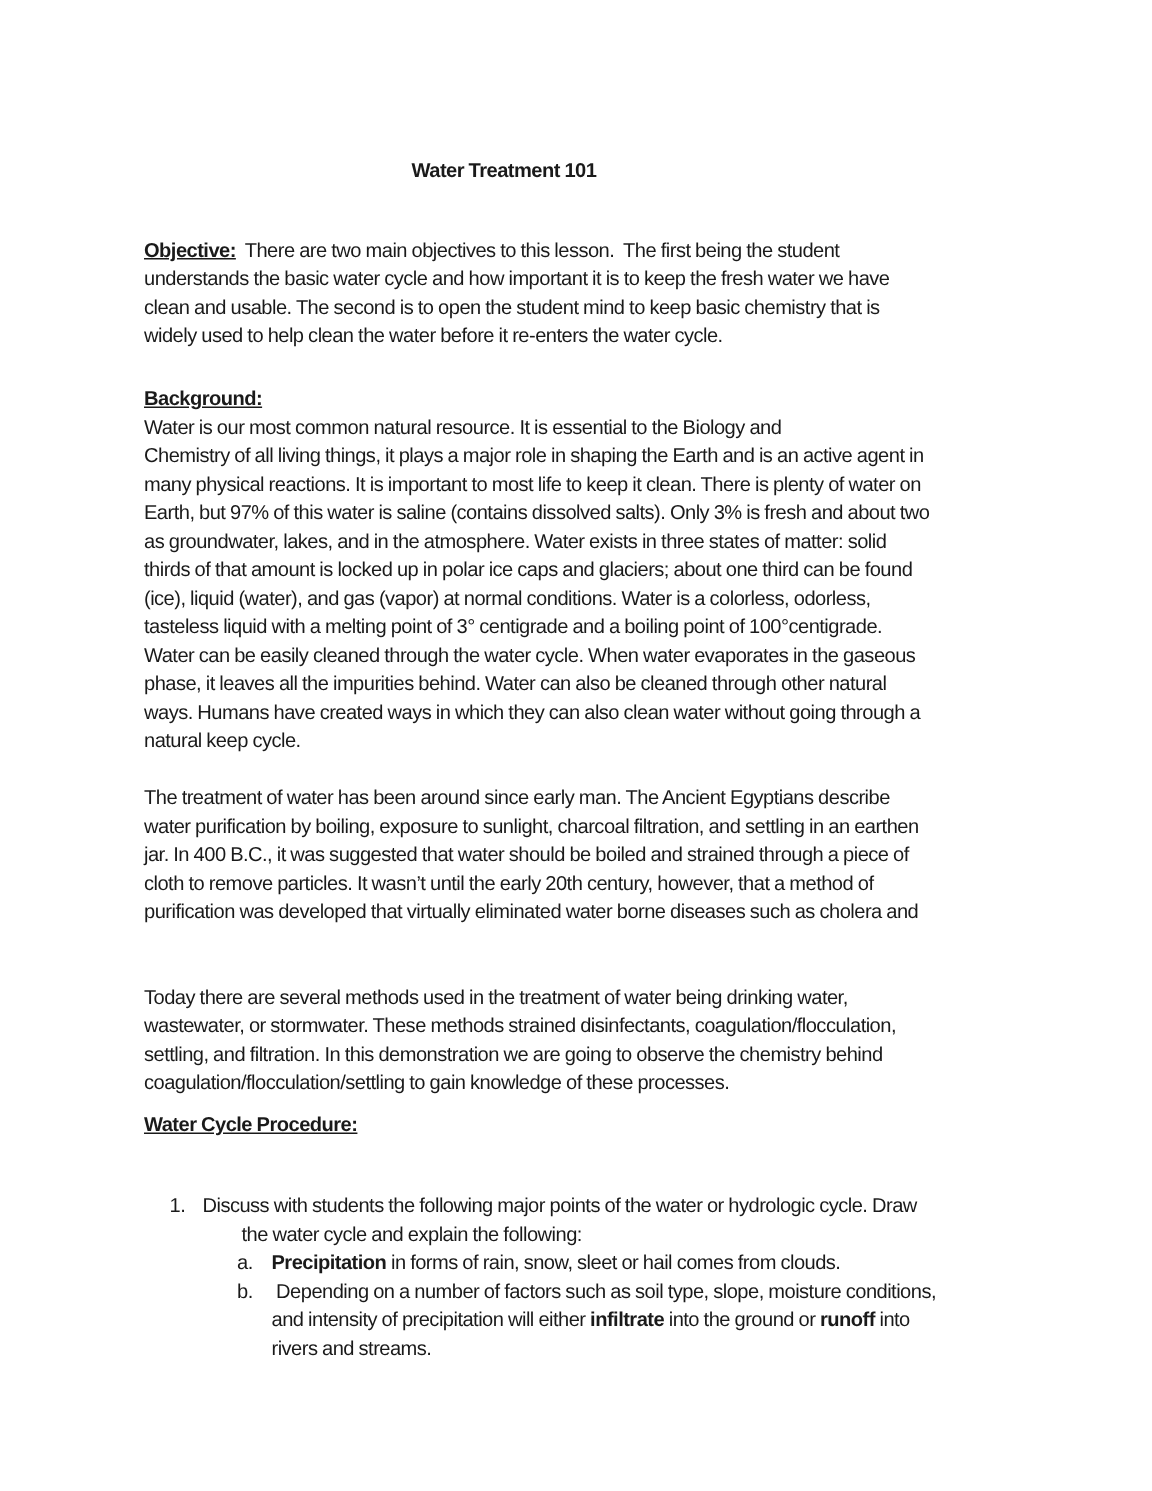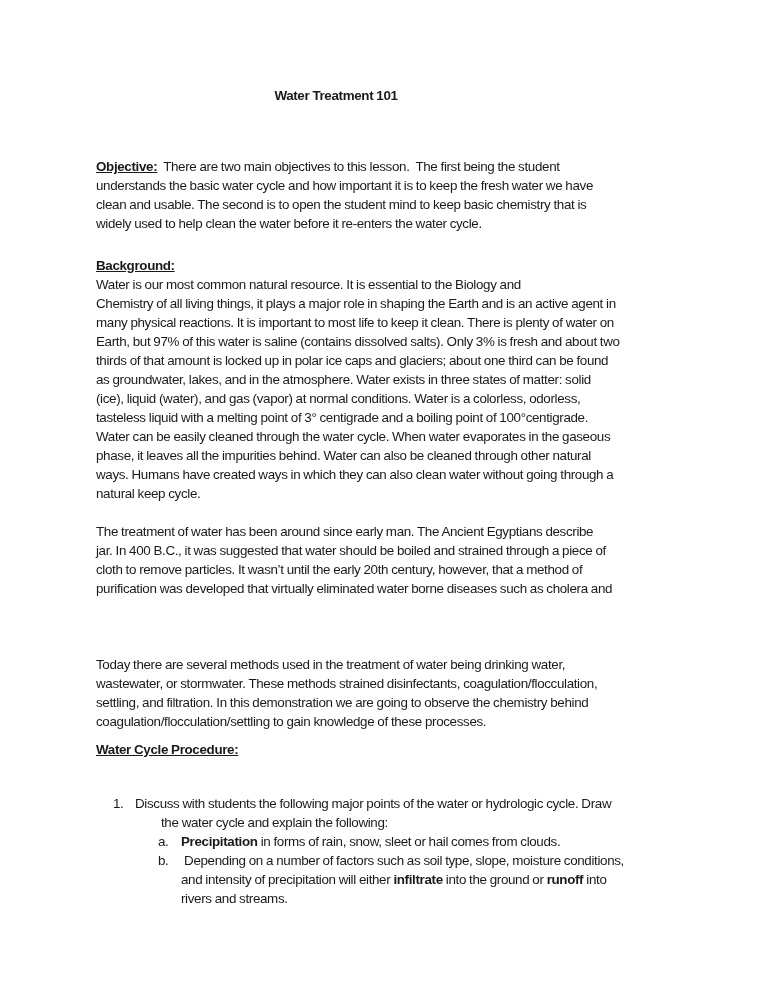--- a/index.html
+++ b/index.html
@@ -6,21 +6,21 @@
   body { width: 768px; height: 994px; position: relative; overflow: hidden; }
   .page {
     position: absolute; left: 0; top: 0; width: 768px; height: 994px;
     font-family: "Liberation Sans", "DejaVu Sans", sans-serif;
     color: #1a1a1a;
     font-size: 13.4px;
     letter-spacing: -0.35px;
     word-spacing: -0.3px;
   }
   .title {
-    position: absolute; top: 88px; left: 0; width: 672px;
+    position: absolute; top: 106px; left: 0; width: 672px;
     text-align: center; font-weight: bold; font-size: 13.4px;
   }
   .block { position: absolute; left: 96px; width: 600px; }
   .line { display: block; height: 19px; line-height: 19px; white-space: nowrap; }
   .heading { font-weight: bold; text-decoration: underline; }
   b { font-weight: bold; }
   .list-num { position: absolute; left: 113px; }
   .list-text { position: absolute; left: 135px; }
   .sub-letter { position: absolute; left: 158px; }
   .sub-text { position: absolute; left: 181px; }
@@ -39,32 +39,33 @@
     <span class="line">clean and usable.  The second is to open the student mind to keep basic chemistry that is</span>
     <span class="line">widely used to help clean the water before it re-enters the water cycle.</span>
   </div>
 
   <div class="block" style="top:256px;">
     <span class="line heading">Background:</span>
     <span class="line">Water is our most common natural resource. It is essential to the Biology and</span>
     <span class="line">Chemistry of all living things, it plays a major role in shaping the Earth and is an active agent in</span>
     <span class="line">many physical reactions. It is important to most life to keep it clean.  There is plenty of water on</span>
     <span class="line">Earth, but 97% of this water is saline (contains dissolved salts). Only 3% is fresh and about two</span>
+    <span class="line">as groundwater, lakes, and in the atmosphere.  Water exists in three states of matter: solid</span>
     <span class="line">thirds of that amount is locked up in polar ice caps and glaciers; about one third can be found</span>
-    <span class="line">as groundwater, lakes, and in the atmosphere.  Water exists in three states of matter: solid</span>
     <span class="line">(ice), liquid (water), and gas (vapor) at normal conditions. Water is a colorless, odorless,</span>
     <span class="line">tasteless liquid with a melting point of 3° centigrade and a boiling point of 100°centigrade.</span>
     <span class="line">Water can be easily cleaned through the water cycle. When water evaporates in the gaseous</span>
     <span class="line">phase, it leaves all the impurities behind. Water can also be cleaned through other natural</span>
     <span class="line">ways. Humans have created ways in which they can also clean water without going through a</span>
     <span class="line">natural keep cycle.</span>
   </div>
 
   <div class="block" style="top:522px;">
     <span class="line">The treatment of water has been around since early man.  The Ancient Egyptians describe</span>
+    <span class="line">water purification by boiling, exposure to sunlight, charcoal filtration, and settling in an earthen</span>
     <span class="line">jar. In 400 B.C., it was suggested that water should be boiled and strained through a piece of</span>
     <span class="line">cloth to remove particles. It wasn’t until the early 20th century, however, that a method of</span>
     <span class="line">purification was developed that virtually eliminated water borne diseases such as cholera and</span>
   </div>
 
   <div class="block" style="top:655px;">
     <span class="line">Today there are several methods used in the treatment of water being drinking water,</span>
     <span class="line">wastewater, or stormwater.  These methods strained disinfectants, coagulation/flocculation,</span>
     <span class="line">settling, and filtration.  In this demonstration we are going to observe the chemistry behind</span>
     <span class="line">coagulation/flocculation/settling to gain knowledge of these processes.</span>

